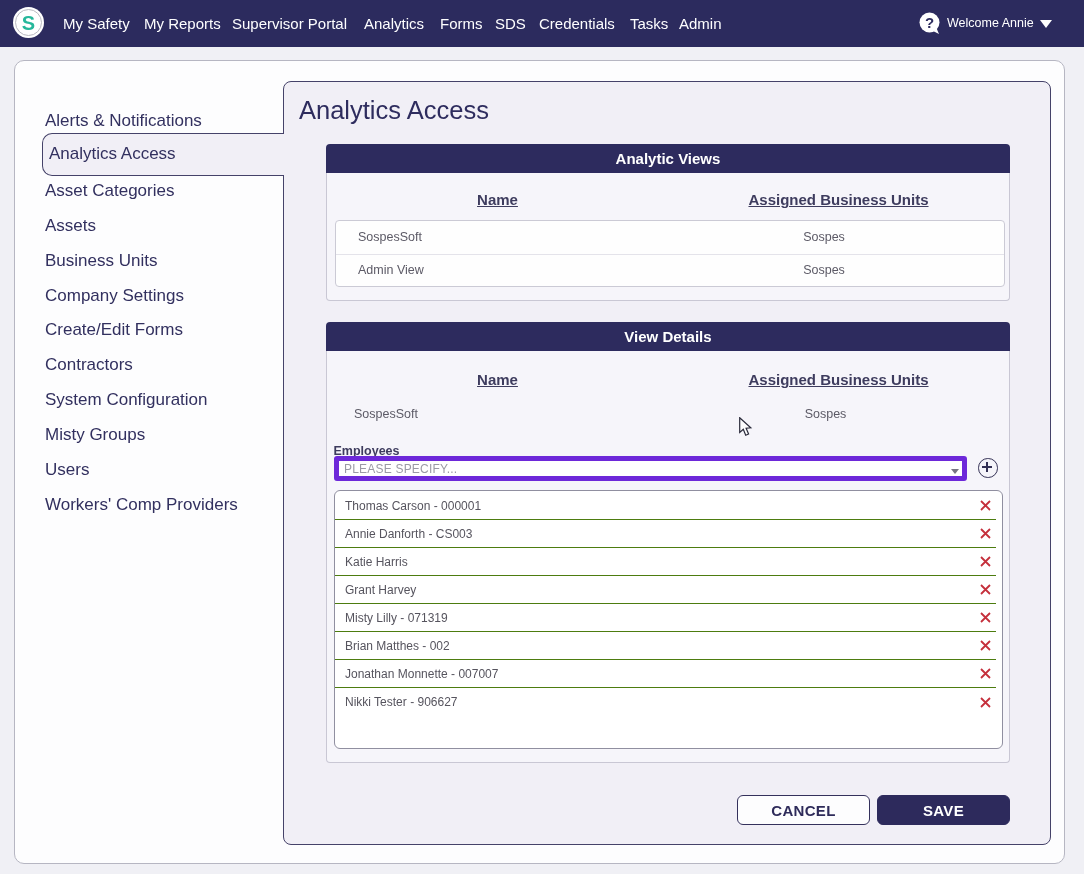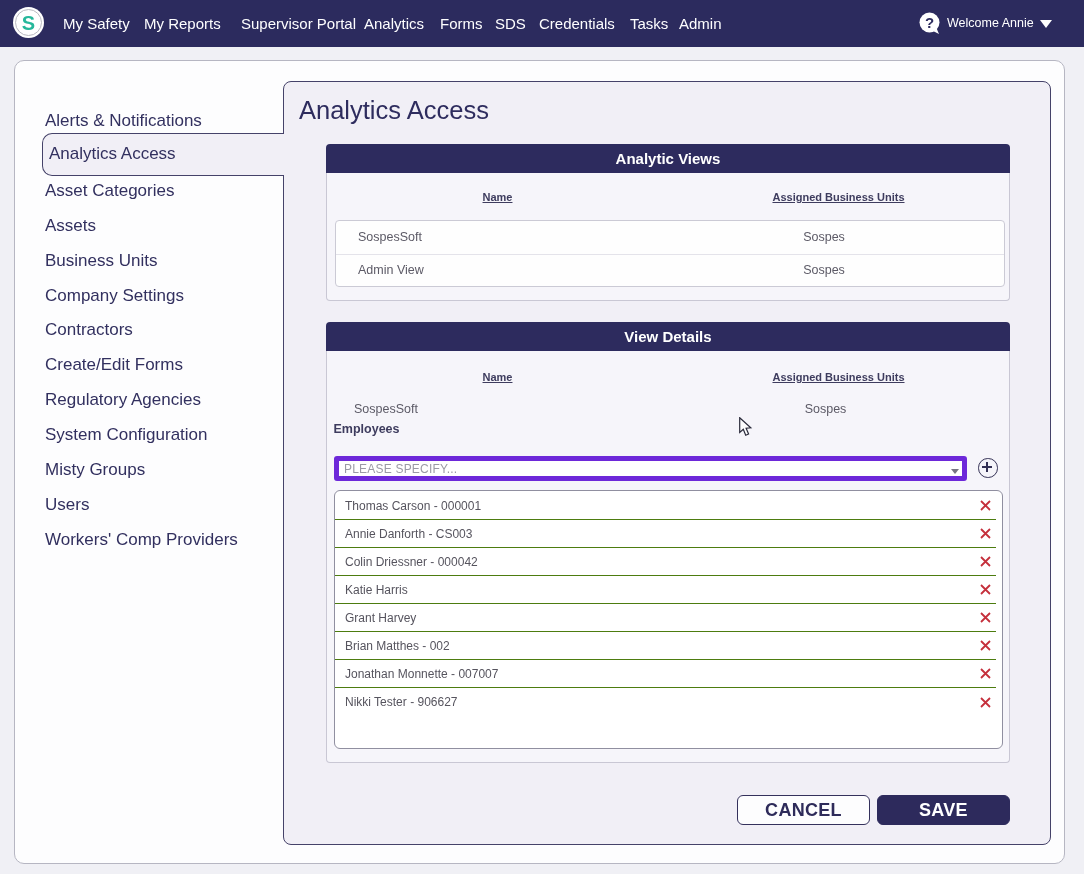--- a/index.html
+++ b/index.html
@@ -21,21 +21,21 @@
 }
 .logo .ring {
   width:27px; height:27px; border-radius:50%; border:1px solid #b9b9c0;
   display:flex; align-items:center; justify-content:center;
 }
 .logo .ring span { color:#26b79b; font-weight:bold; font-size:20px; line-height:1; }
 .menu span {
   position:absolute; top:0; height:36px; line-height:47px;
   font-size:15px; color:#fefeff;
 }
-.m1{left:63px;} .m2{left:144px;} .m3{left:241px;} .m4{left:364px;} .m5{left:440px;}
+.m1{left:63px;} .m2{left:144px;} .m3{left:232px;} .m4{left:364px;} .m5{left:440px;}
 .m6{left:495px;} .m7{left:539px;} .m8{left:630px;} .m9{left:679px;}
 .helpicon { position:absolute; left:919px; top:12px; }
 .wtxt { position:absolute; left:947px; top:0; height:47px; line-height:47px; font-size:12.5px; color:#fff; }
 .caret-down {
   position:absolute; left:1040px; top:20px; width:0; height:0;
   border-left:6.5px solid transparent; border-right:6.5px solid transparent;
   border-top:8px solid #fff;
 }
 
 .card {
@@ -72,21 +72,21 @@
   height:29px; background:#2d2b5e; border-radius:4px 4px 0 0;
   color:#fff; font-weight:bold; font-size:15px;
   display:flex; align-items:center; justify-content:center;
 }
 .box .bd {
   background:#f6f5fa; border:1px solid #c9c7d4; border-top:none;
   border-radius:0 0 4px 4px; position:relative;
 }
 .colhead { display:flex; padding-top:18px; }
 .colhead span {
-  width:50%; text-align:center; font-size:11px; font-weight:bold;
+  width:50%; text-align:center; font-size:15px; font-weight:bold;
   color:#3e3c5e; text-decoration:underline;
 }
 #b2 .colhead { padding-top:20px; }
 #b1 { top:62px; height:157px; }
 #b1 .bd { height:128px; }
 .innerbox {
   position:absolute; left:8px; top:47px; width:670px; height:67px;
   background:#fefefe; border:1px solid #cbcad5; border-radius:4px;
 }
 .innerbox .r {
@@ -95,21 +95,21 @@
 }
 .innerbox .r + .r { border-top:1px solid #e4e3ea; }
 .innerbox .r .n { padding-left:22px; width:50%; }
 .innerbox .r .v { width:50%; text-align:center; padding-right:26px; }
 #b2 { top:240px; height:441px; }
 #b2 .bd { height:412px; }
 .valrow { display:flex; margin-top:19px; font-size:12.5px; color:#5c5a66; }
 .valrow .n { padding-left:27px; width:50%; }
 .valrow .v { width:50%; text-align:center; padding-right:26px; }
 .emplabel {
-  position:absolute; left:6.5px; top:71px;
+  position:absolute; left:6.5px; top:93px;
   font-size:12.5px; font-weight:bold; color:#3e3c5e;
 }
 .select {
   position:absolute; left:7px; top:105px; width:633px; height:25px;
   background:#fff; border:5px solid #6d28d9; border-radius:3px;
   display:flex; align-items:center;
   font-size:12px; color:#9b9aa5; letter-spacing:0.2px;
   padding-left:5px;
 }
 .select .car {
@@ -141,21 +141,21 @@
   border-bottom:1px solid #4d7c0f;
 }
 .elist .er:last-child { border-bottom:none; }
 .elist .er svg { flex:none; }
 .btns {
   position:absolute; left:42px; top:713px; width:684px;
   display:flex; justify-content:flex-end; gap:7px;
 }
 .btns .btn {
   width:133px; height:30px; border-radius:6px;
-  font-size:18px; font-weight:bold; letter-spacing:0.3px;
+  font-size:15px; font-weight:bold; letter-spacing:0.3px;
   display:flex; align-items:center; justify-content:center;
 }
 .btn.cancel { background:#fdfdfe; border:1px solid #34315c; color:#2e2b5a; }
 .btn.save { background:#2d2a5c; border:1px solid #2d2a5c; color:#fff; }
 .cursor { position:absolute; left:739px; top:417px; z-index:50; }
 </style>
 </head>
 <body>
 <div class="nav">
   <div class="logo">
@@ -185,23 +185,22 @@
 
 <div class="card"></div>
 
 <ul class="tabs">
   <li>Alerts &amp; Notifications</li>
   <li class="sel">Analytics Access</li>
   <li>Asset Categories</li>
   <li>Assets</li>
   <li>Business Units</li>
   <li>Company Settings</li>
+  <li>Create/Edit Forms</li>
   <li>Contractors</li>
-  <li>Create/Edit Forms</li>
-  <li>Regulatory Agencies</li>
   <li>System Configuration</li>
   <li>Misty Groups</li>
   <li>Users</li>
   <li>Workers' Comp Providers</li>
 </ul>
 
 <div class="panel">
   <div class="title">Analytics Access</div>
 
   <div class="box" id="b1">
@@ -245,33 +244,33 @@
               <path d="M1 1 L10 10 M10 1 L1 10" stroke="#c5303c" stroke-width="1.8"></path>
             </svg>
           </div>
         <div class="er">
             <span>Annie Danforth - CS003</span>
             <svg width="11" height="11" viewBox="0 0 11 11">
               <path d="M1 1 L10 10 M10 1 L1 10" stroke="#c5303c" stroke-width="1.8"></path>
             </svg>
           </div>
         <div class="er">
-            <span>Colin Driessner - 000042</span>
-            <svg width="11" height="11" viewBox="0 0 11 11">
-              <path d="M1 1 L10 10 M10 1 L1 10" stroke="#c5303c" stroke-width="1.8"></path>
-            </svg>
-          </div>
-        <div class="er">
             <span>Katie Harris</span>
             <svg width="11" height="11" viewBox="0 0 11 11">
               <path d="M1 1 L10 10 M10 1 L1 10" stroke="#c5303c" stroke-width="1.8"></path>
             </svg>
           </div>
         <div class="er">
             <span>Grant Harvey</span>
+            <svg width="11" height="11" viewBox="0 0 11 11">
+              <path d="M1 1 L10 10 M10 1 L1 10" stroke="#c5303c" stroke-width="1.8"></path>
+            </svg>
+          </div>
+        <div class="er">
+            <span>Misty Lilly - 071319</span>
             <svg width="11" height="11" viewBox="0 0 11 11">
               <path d="M1 1 L10 10 M10 1 L1 10" stroke="#c5303c" stroke-width="1.8"></path>
             </svg>
           </div>
         <div class="er">
             <span>Brian Matthes - 002</span>
             <svg width="11" height="11" viewBox="0 0 11 11">
               <path d="M1 1 L10 10 M10 1 L1 10" stroke="#c5303c" stroke-width="1.8"></path>
             </svg>
           </div>

